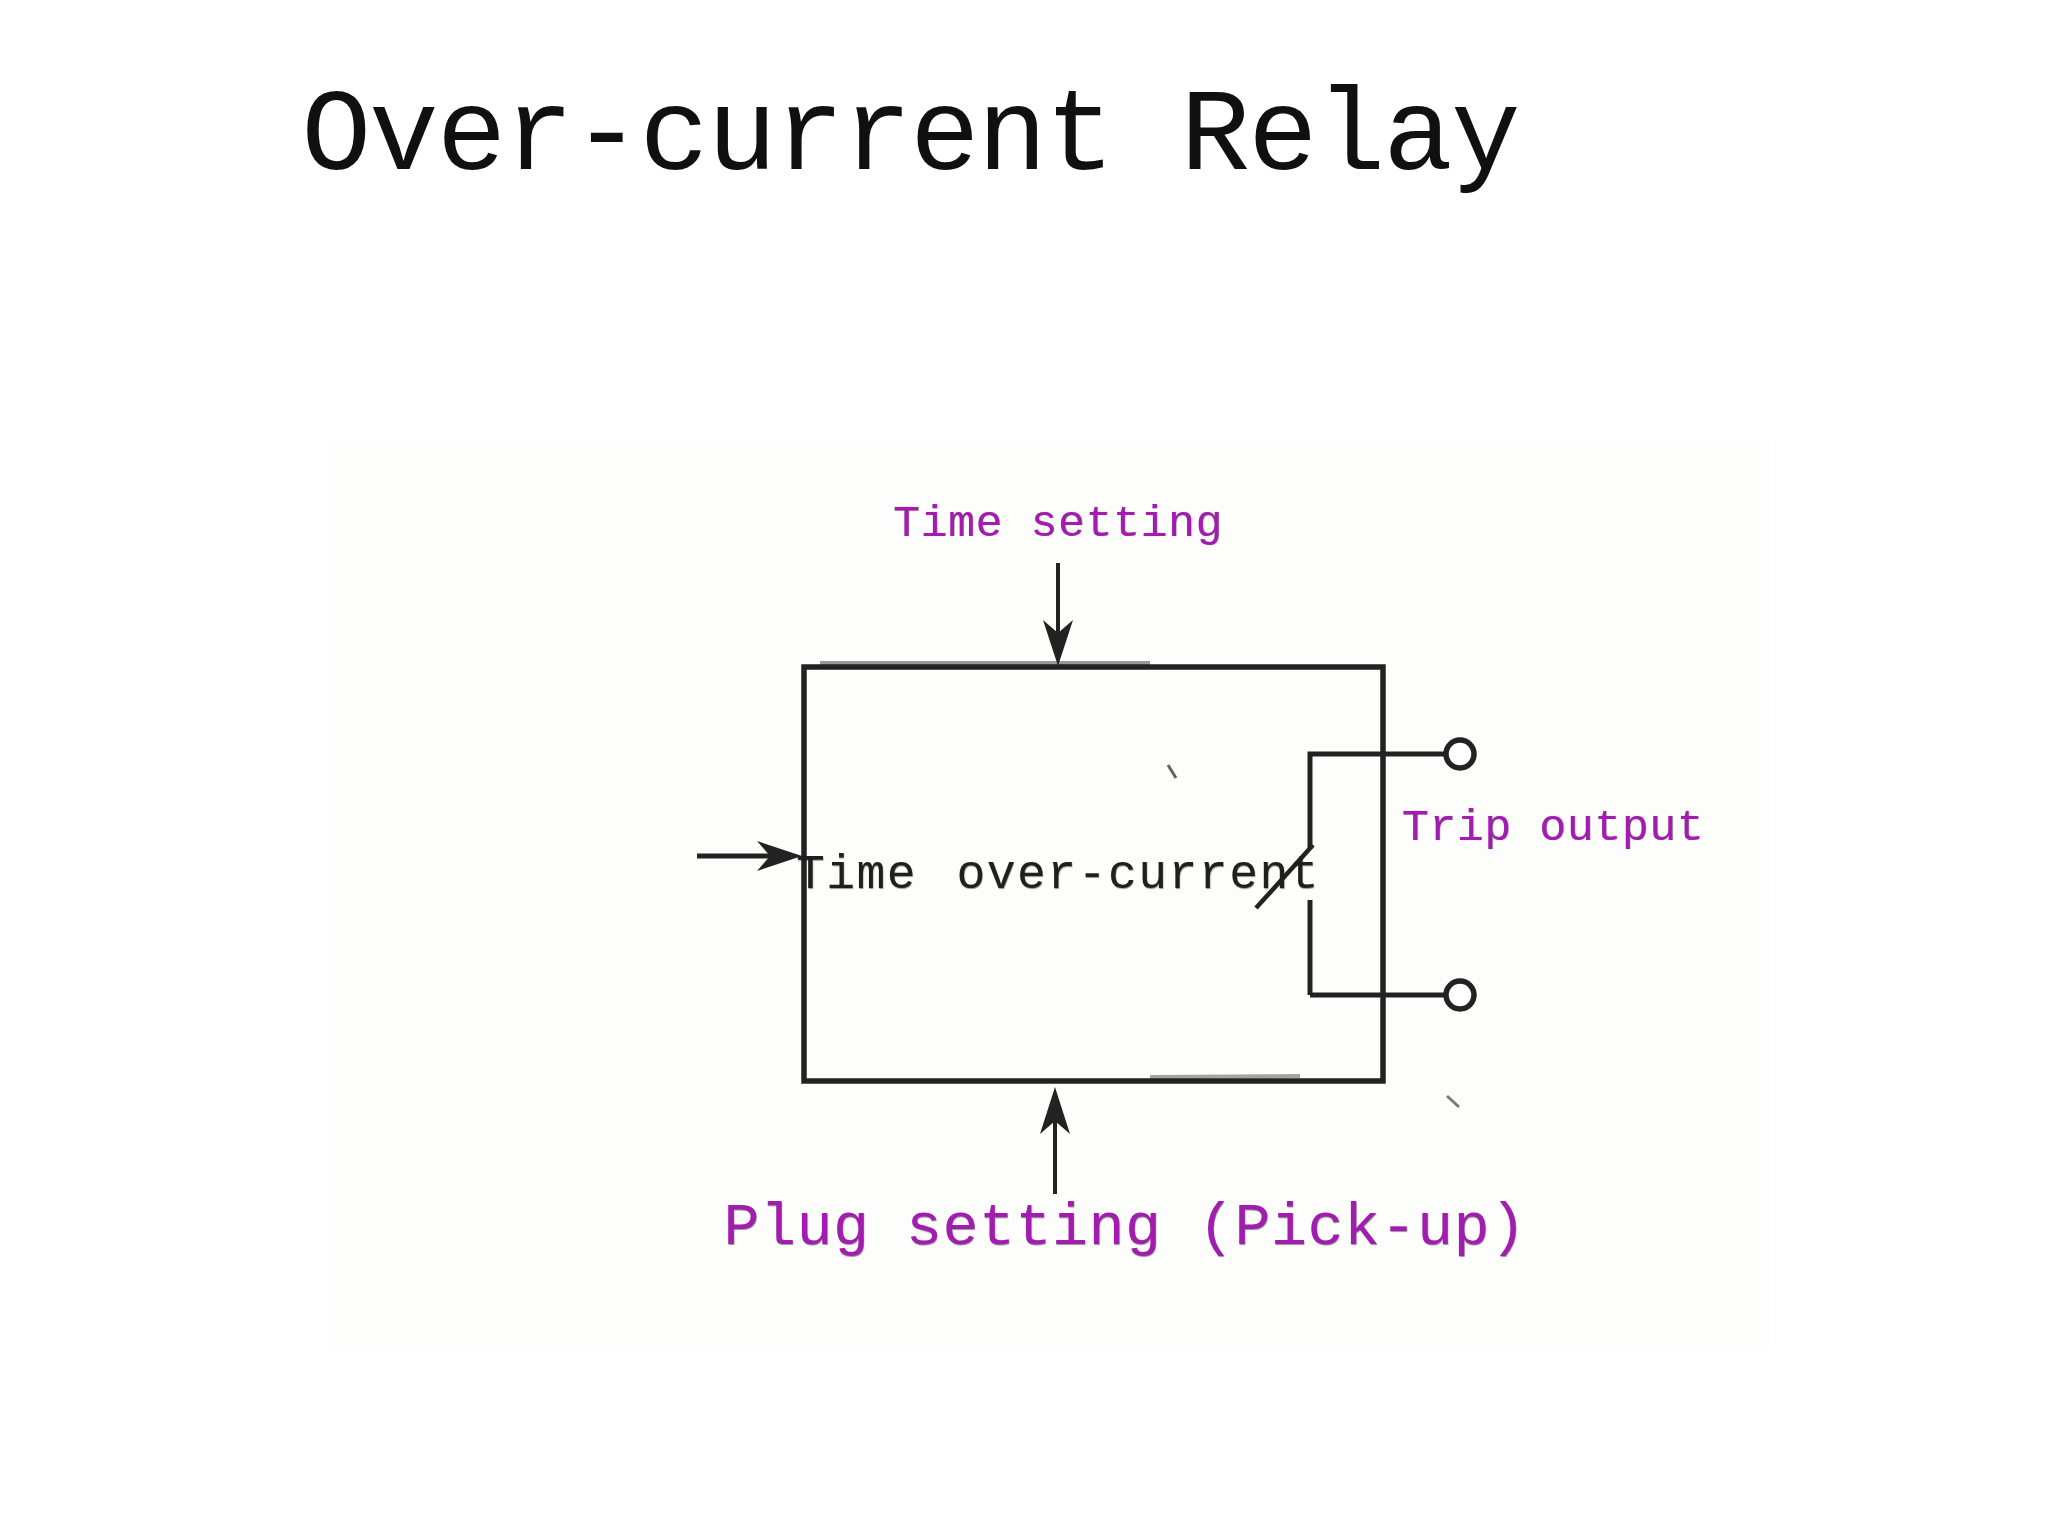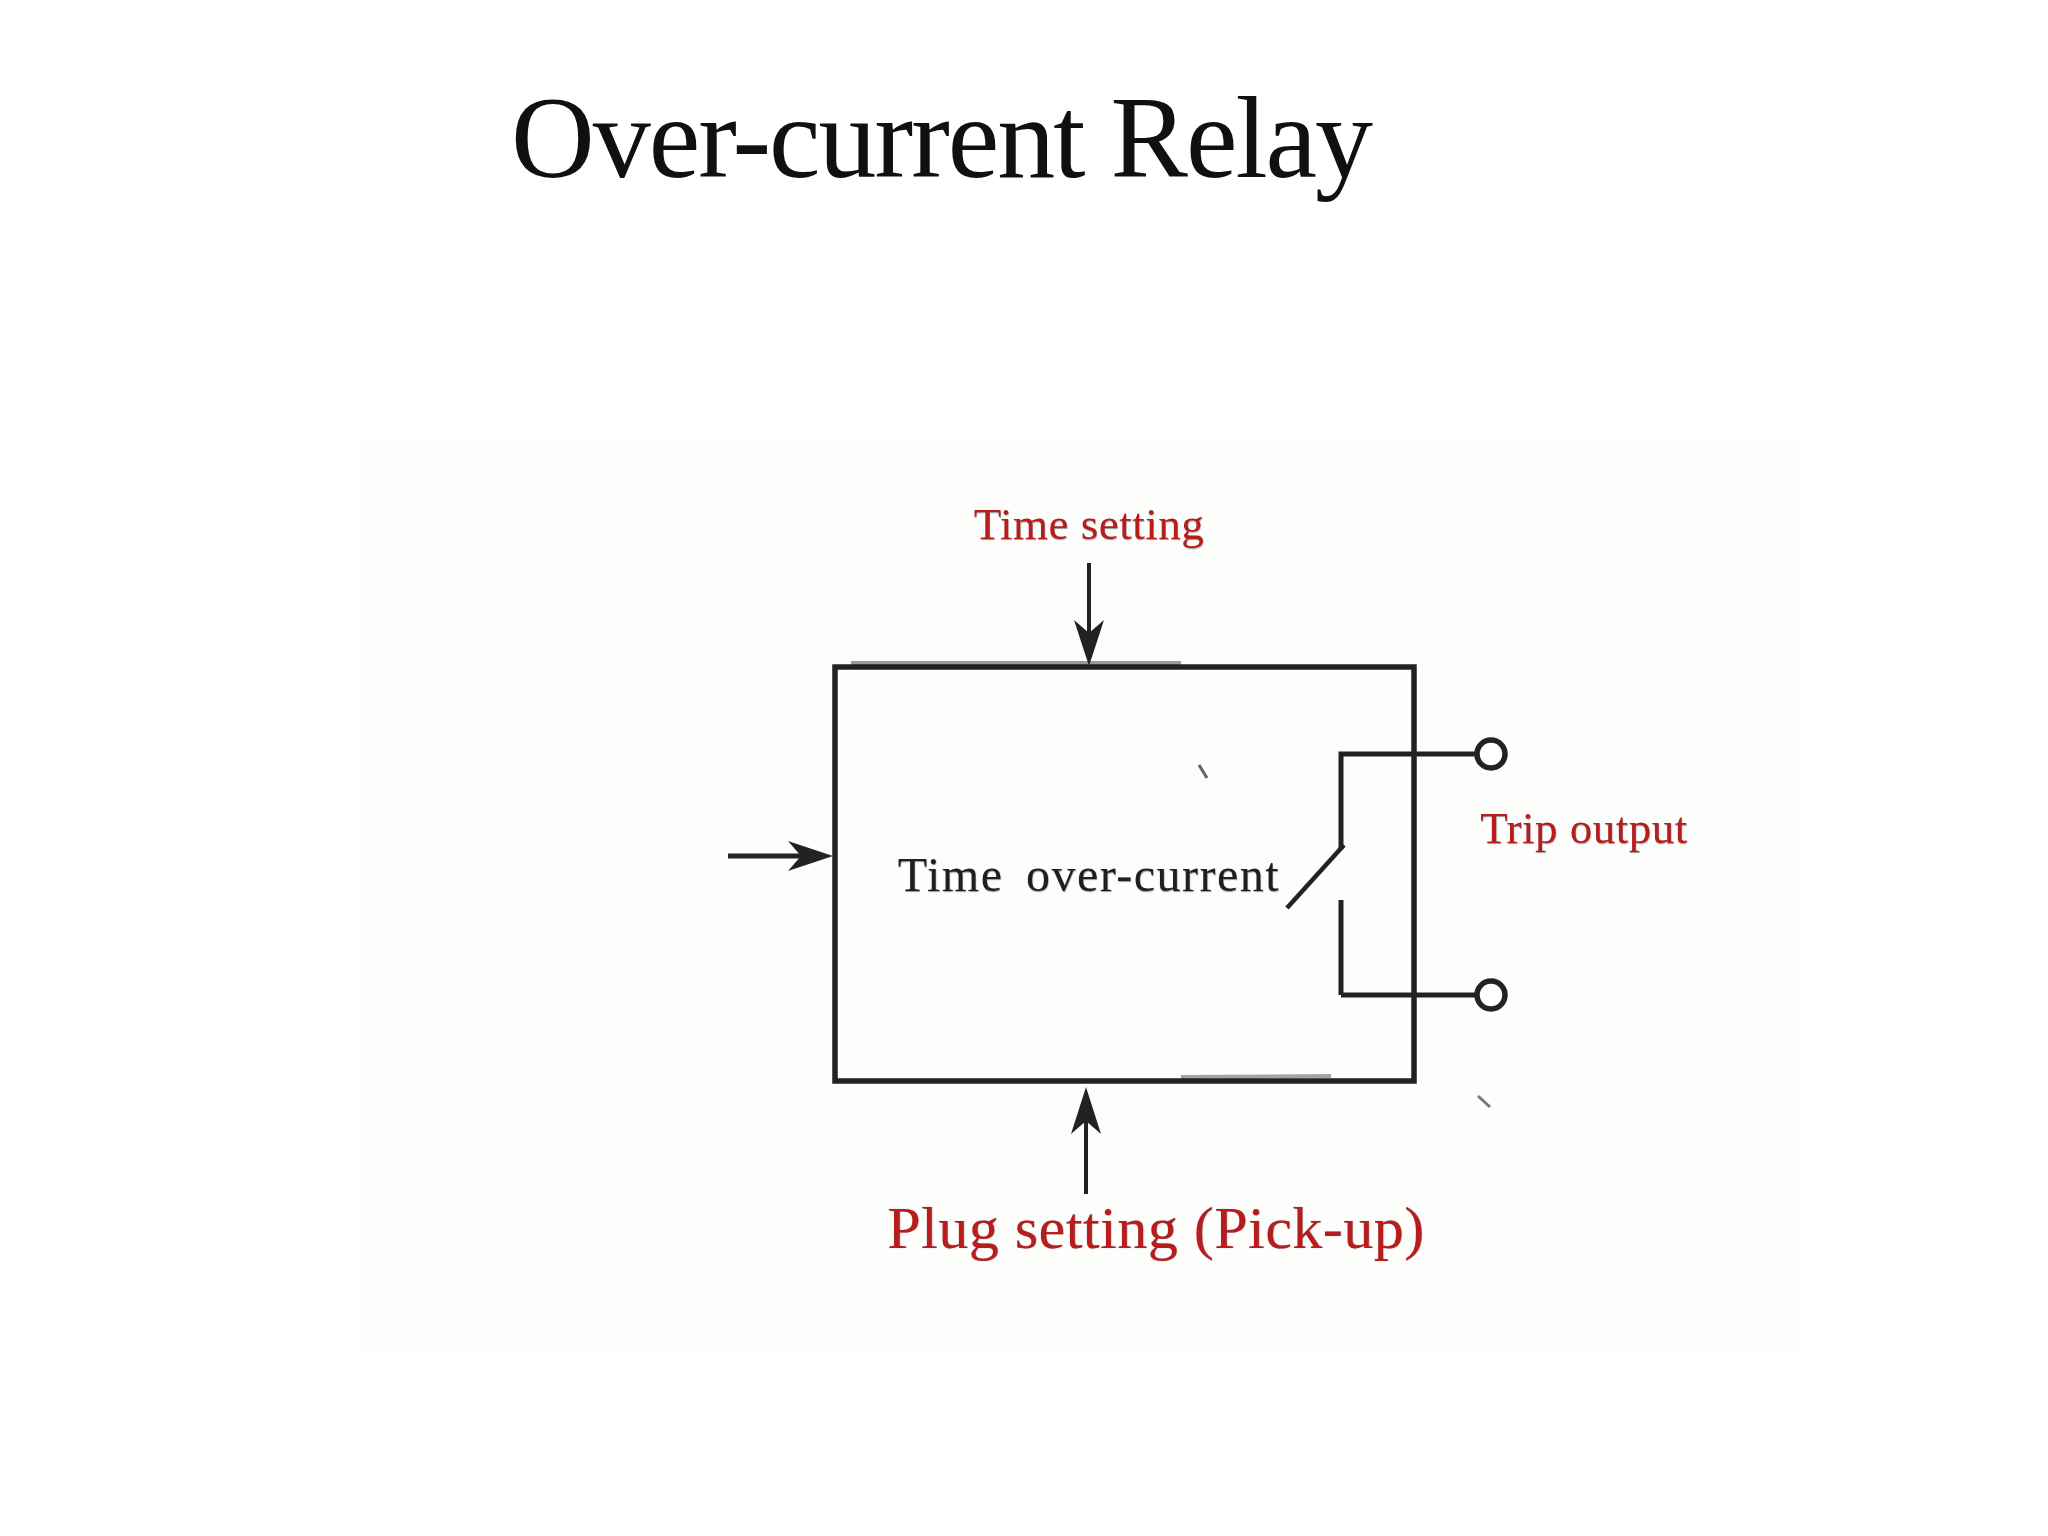--- a/index.html
+++ b/index.html
@@ -10,22 +10,21 @@
     margin: 0;
     padding: 0;
     background: var(--bg);
   }
   .slide {
     position: relative;
     width: 1820px;
     height: 1536px;
     background: var(--bg);
     overflow: hidden;
-    font-family: Liberation Serif, serif;
-    margin-left: 31px;
+    font-family: Liberation Mono, monospace;
   }
   .title {
     position: absolute;
     left: 0;
     right: 0;
     top: 80px;
     margin: 0;
     text-align: center;
     font-size: 116px;
     line-height: 1;
@@ -47,21 +46,21 @@
     top: 0;
     width: 2048px;
     height: 1536px;
   }
   .lbl {
     position: absolute;
     transform: translate(-50%, -50%);
     white-space: nowrap;
     font-size: 45px;
     letter-spacing: 0.5px;
-    color: #b91c1c;
+    color: #a21caf;
     text-shadow: 0.5px 0.5px 1px rgba(20,20,20,0.45);
   }
   .lbl-top    { left: 1058px; top: 524px; }
   .lbl-left   { left: 527px;  top: 857px; }
   .lbl-right  { left: 1553px; top: 828px; }
   .lbl-bottom { left: 1125px; top: 1228px; font-size: 60px; }
   .box-label {
     position: absolute;
     left: 1058px;
     top: 875px;

